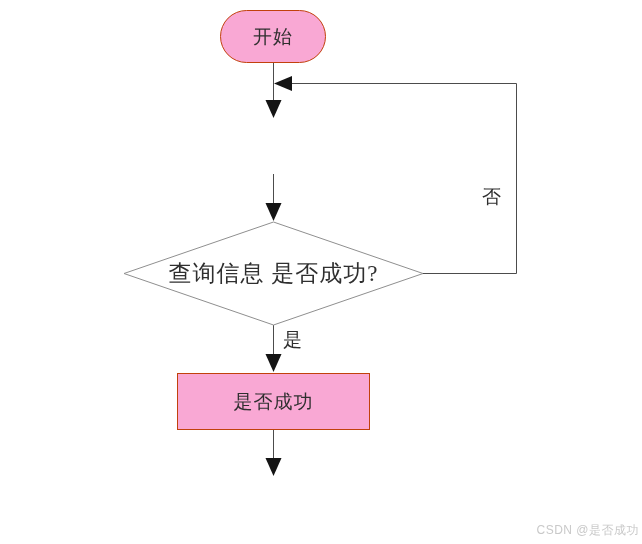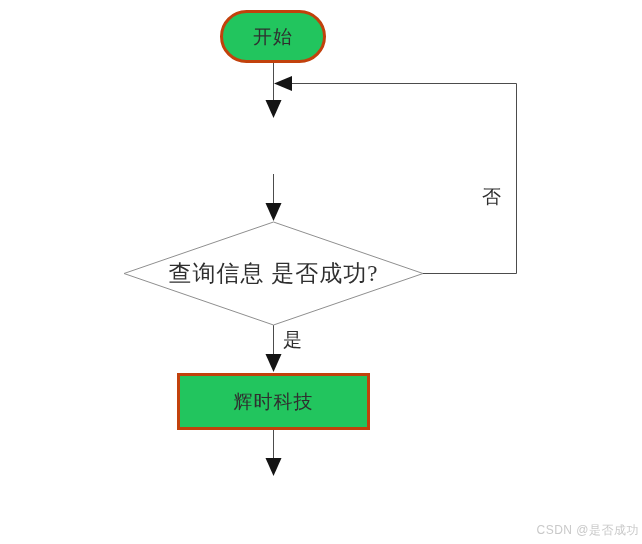--- a/index.html
+++ b/index.html
@@ -19,22 +19,22 @@
   .connector-layer {
     position: absolute;
     left: 0;
     top: 0;
     width: 642px;
     height: 544px;
   }
   .node {
     position: absolute;
     box-sizing: border-box;
-    background: #22c55e;
-    border: 3px solid #c2410c;
+    background: #f9a8d4;
+    border: 1px solid #c2410c;
     display: flex;
     align-items: center;
     justify-content: center;
     font-size: 19px;
     letter-spacing: 1px;
     text-align: center;
     white-space: nowrap;
   }
   .node.terminator { border-radius: 27px; }
   .node.start { left: 220px; top: 10px;  width: 106px; height: 53px; }
@@ -93,21 +93,21 @@
       <polygon points="273.5,372 265.5,354 281.5,354"></polygon>
       <polygon points="273.5,476 265.5,458 281.5,458"></polygon>
     </g>
   </svg>
 
   <div class="node terminator start">开始</div>
 
 
   <div class="decision-label">查询信息 是否成功?</div>
 
-  <div class="node process-2">辉时科技</div>
+  <div class="node process-2">是否成功</div>
 
 
   <div class="edge-label yes">是</div>
 
   <div class="edge-label no">否</div>
 
   <div class="watermark">CSDN @是否成功</div>
 
 </div>
 

